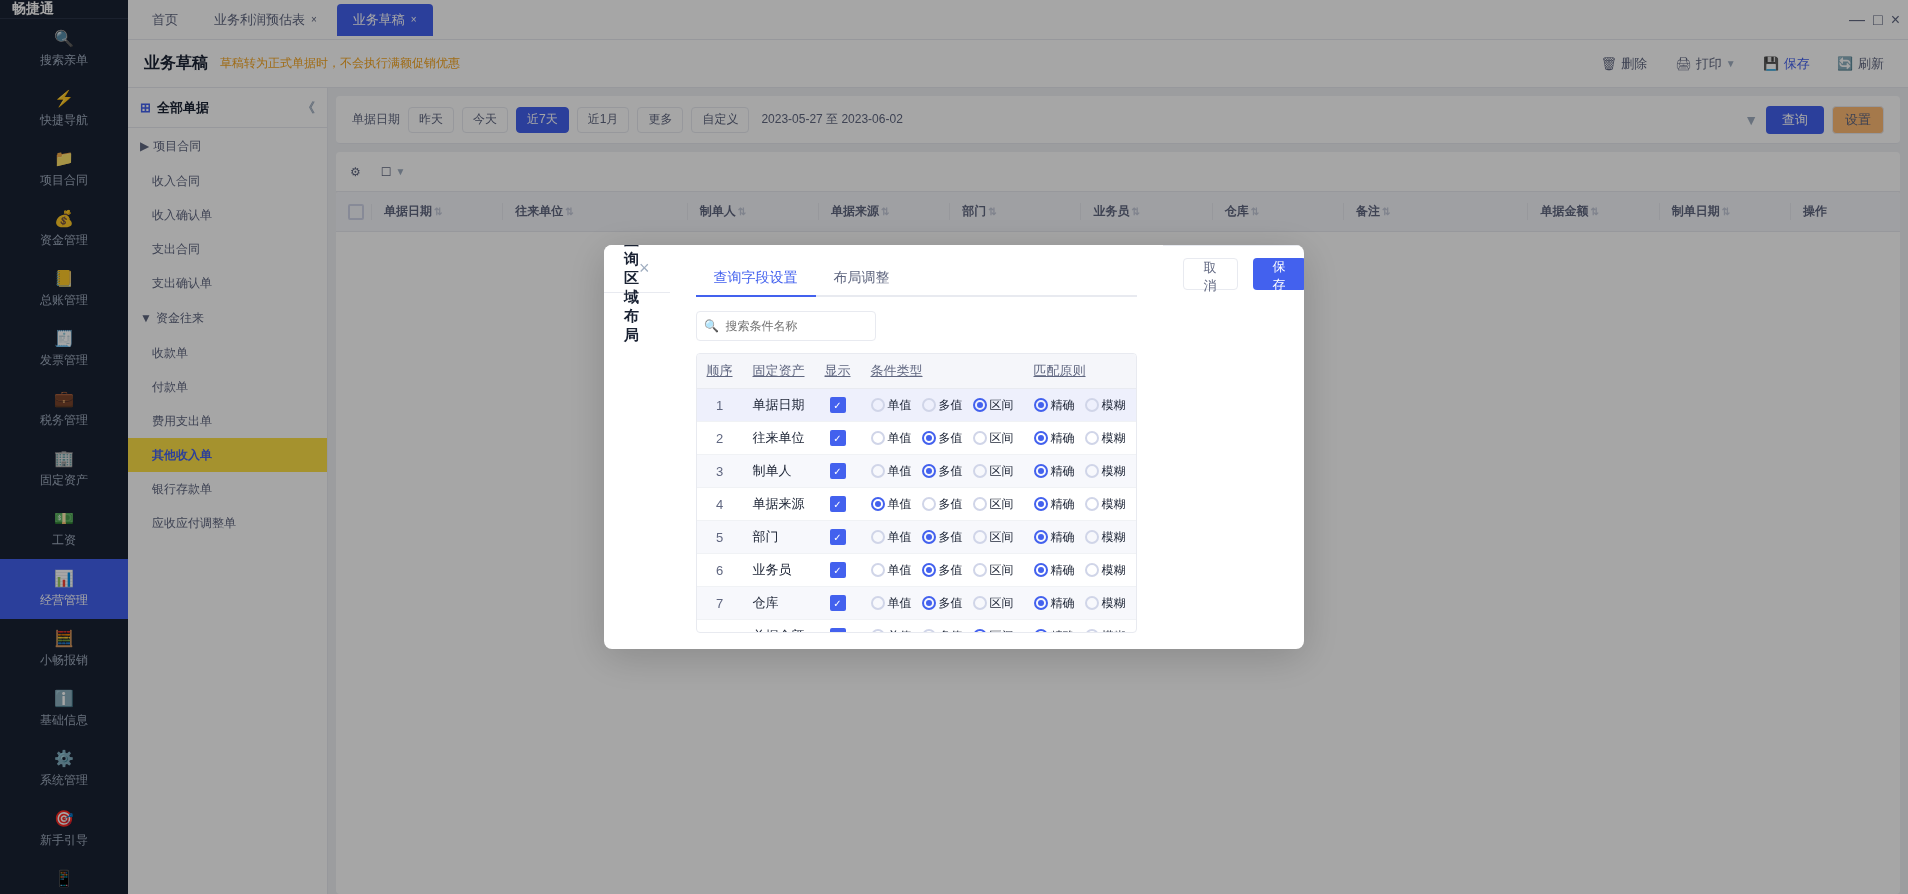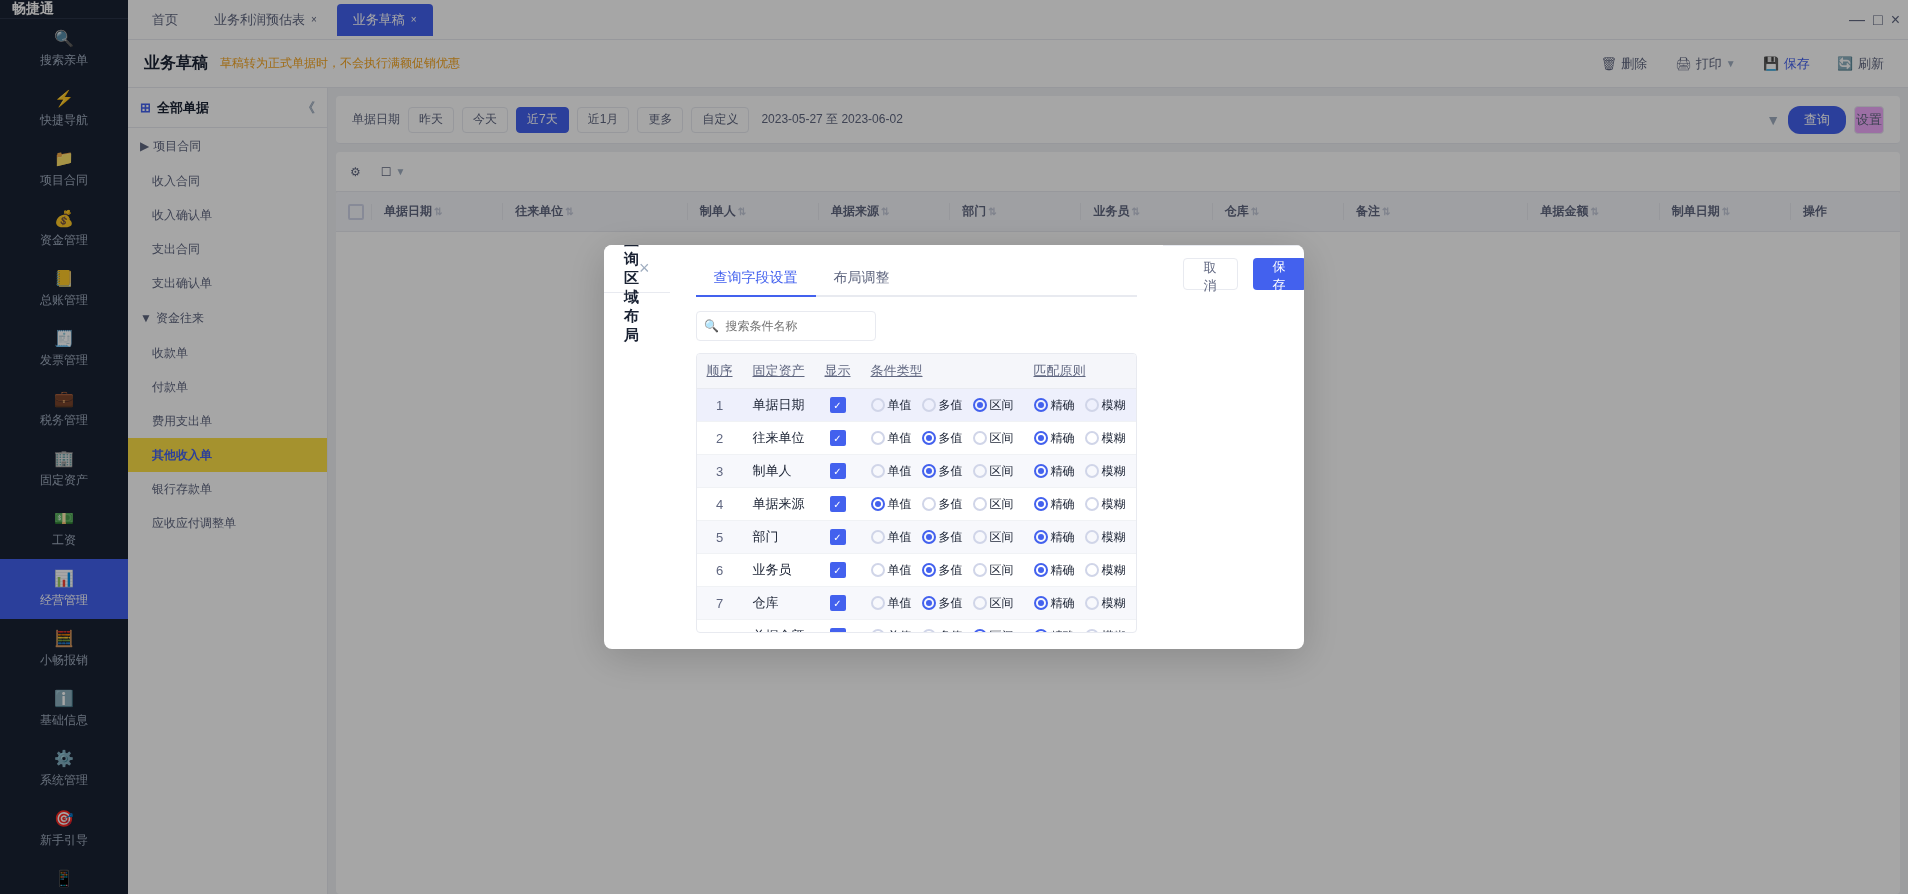--- a/index.html
+++ b/index.html
@@ -249,26 +249,26 @@
     }
     .action-bar-btn {
       display: flex; align-items: center; gap: 4px;
       font-size: 12px; color: #606780; cursor: pointer;
       padding: 4px 6px; border-radius: 3px;
     }
     .spacer { flex: 1; }
     .query-btn {
       height: 28px; padding: 0 16px;
       background: #4361ee; color: #fff;
-      border: none; border-radius: 12px;
+      border: none; border-radius: 4px;
       font-size: 13px; cursor: pointer;
     }
     .settings-btn {
-      height: 28px; padding: 0 1px;
-      background: #f0abfc; color: #606780;
+      height: 28px; padding: 0 12px;
+      background: #fdba74; color: #606780;
       border: 1px solid #e8eaf0; border-radius: 4px;
       font-size: 13px; cursor: pointer;
     }
 
     
     .modal-overlay {
       position: fixed;
       top: 0; left: 0; right: 0; bottom: 0;
       background: rgba(0,0,0,0.35);
       display: flex;

